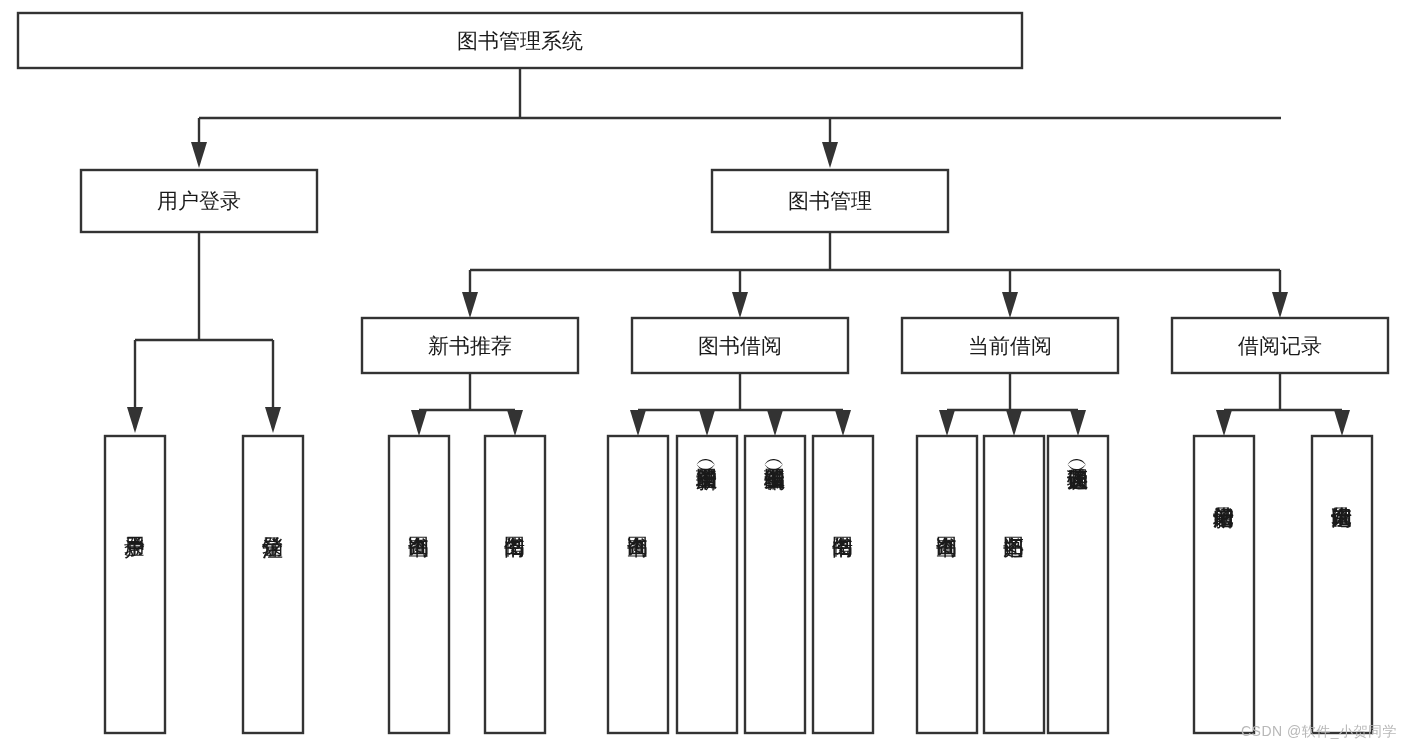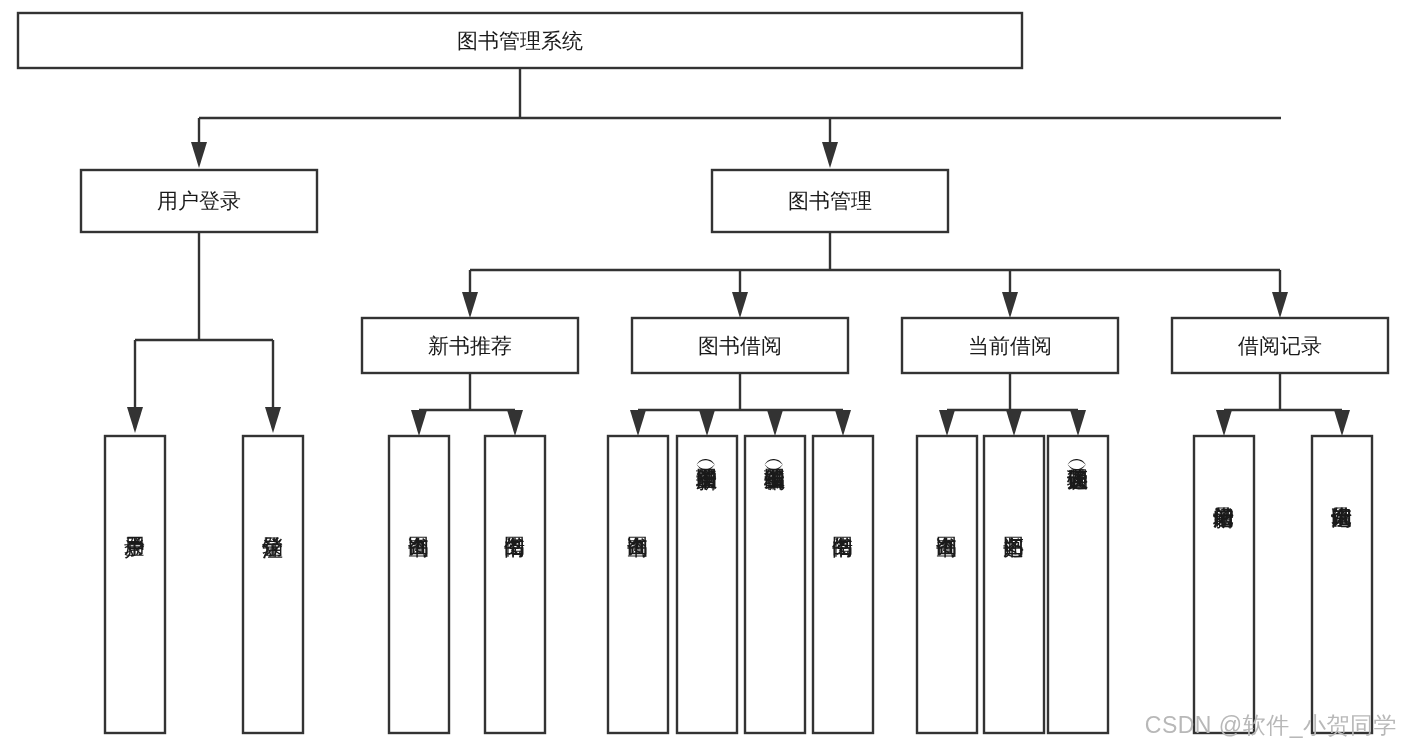--- a/index.html
+++ b/index.html
@@ -52,21 +52,21 @@
     fill: #1a1a1a;
     font-family: "Liberation Sans", "DejaVu Sans", sans-serif;
     font-size: 21px;
     text-anchor: middle;
   }
   .watermark {
     position: absolute;
     right: 8px;
     bottom: 6px;
     color: #b8b8b8;
-    font-size: 23px;
+    font-size: 14px;
     font-family: "Liberation Sans", "DejaVu Sans", sans-serif;
     letter-spacing: 0.5px;
     white-space: nowrap;
     pointer-events: none;
   }
 </style>
 </head>
 <body>
 
 <div id="diagram-root">

